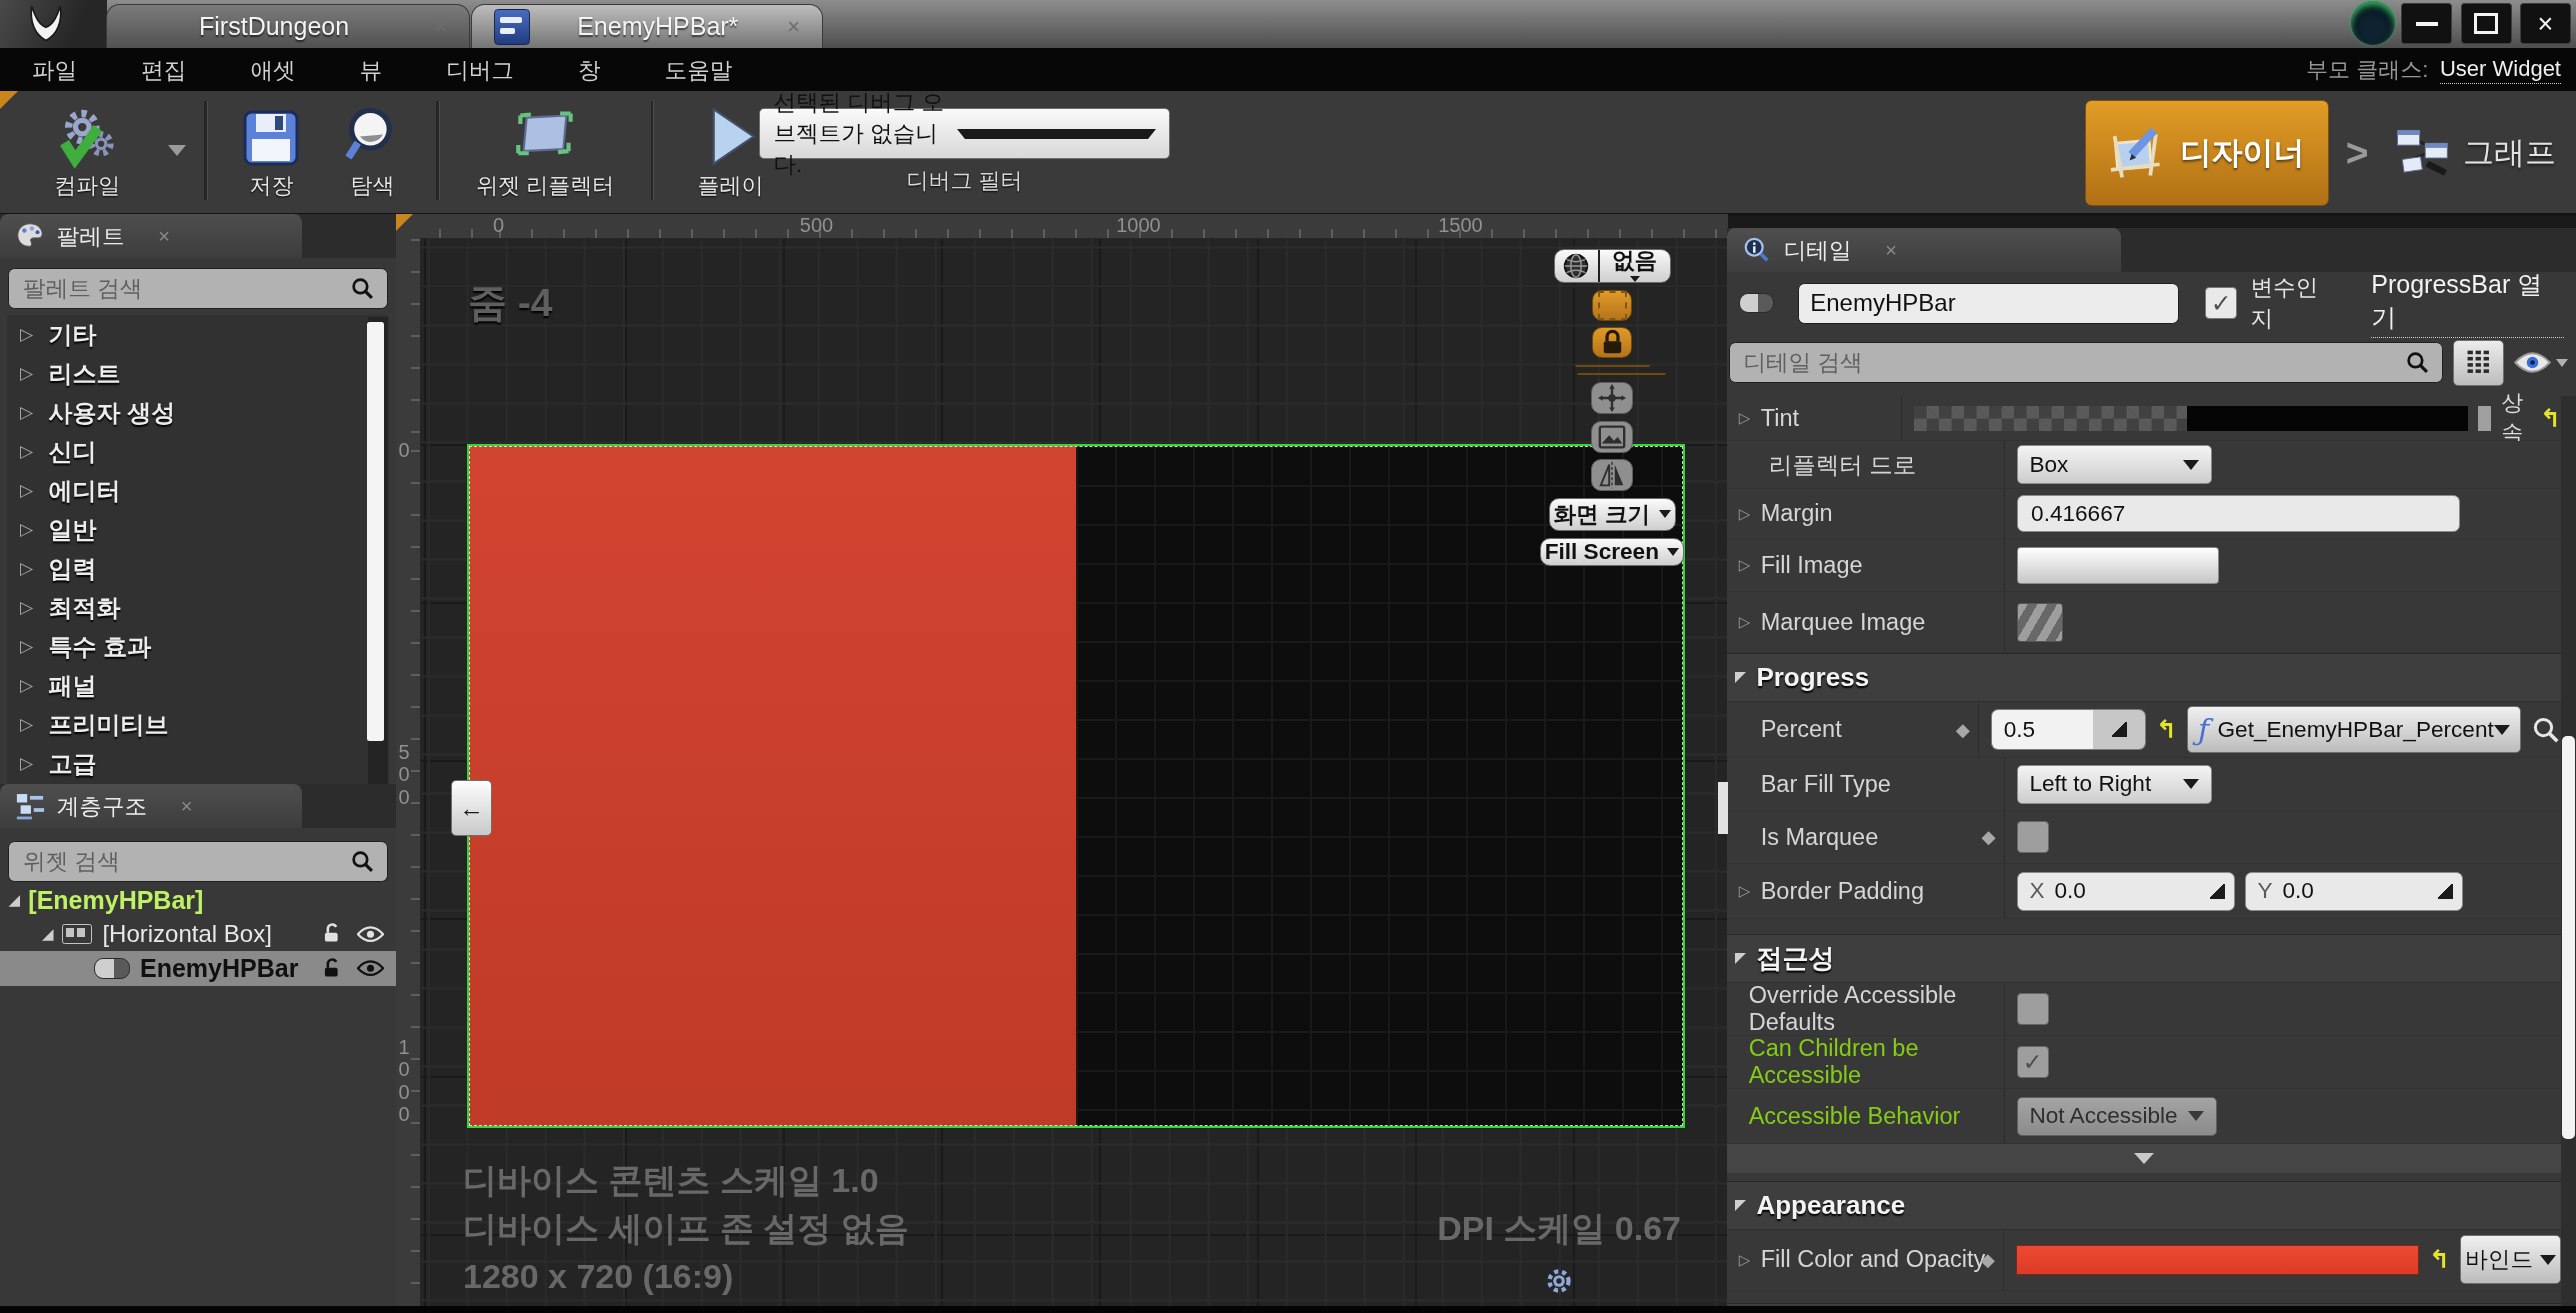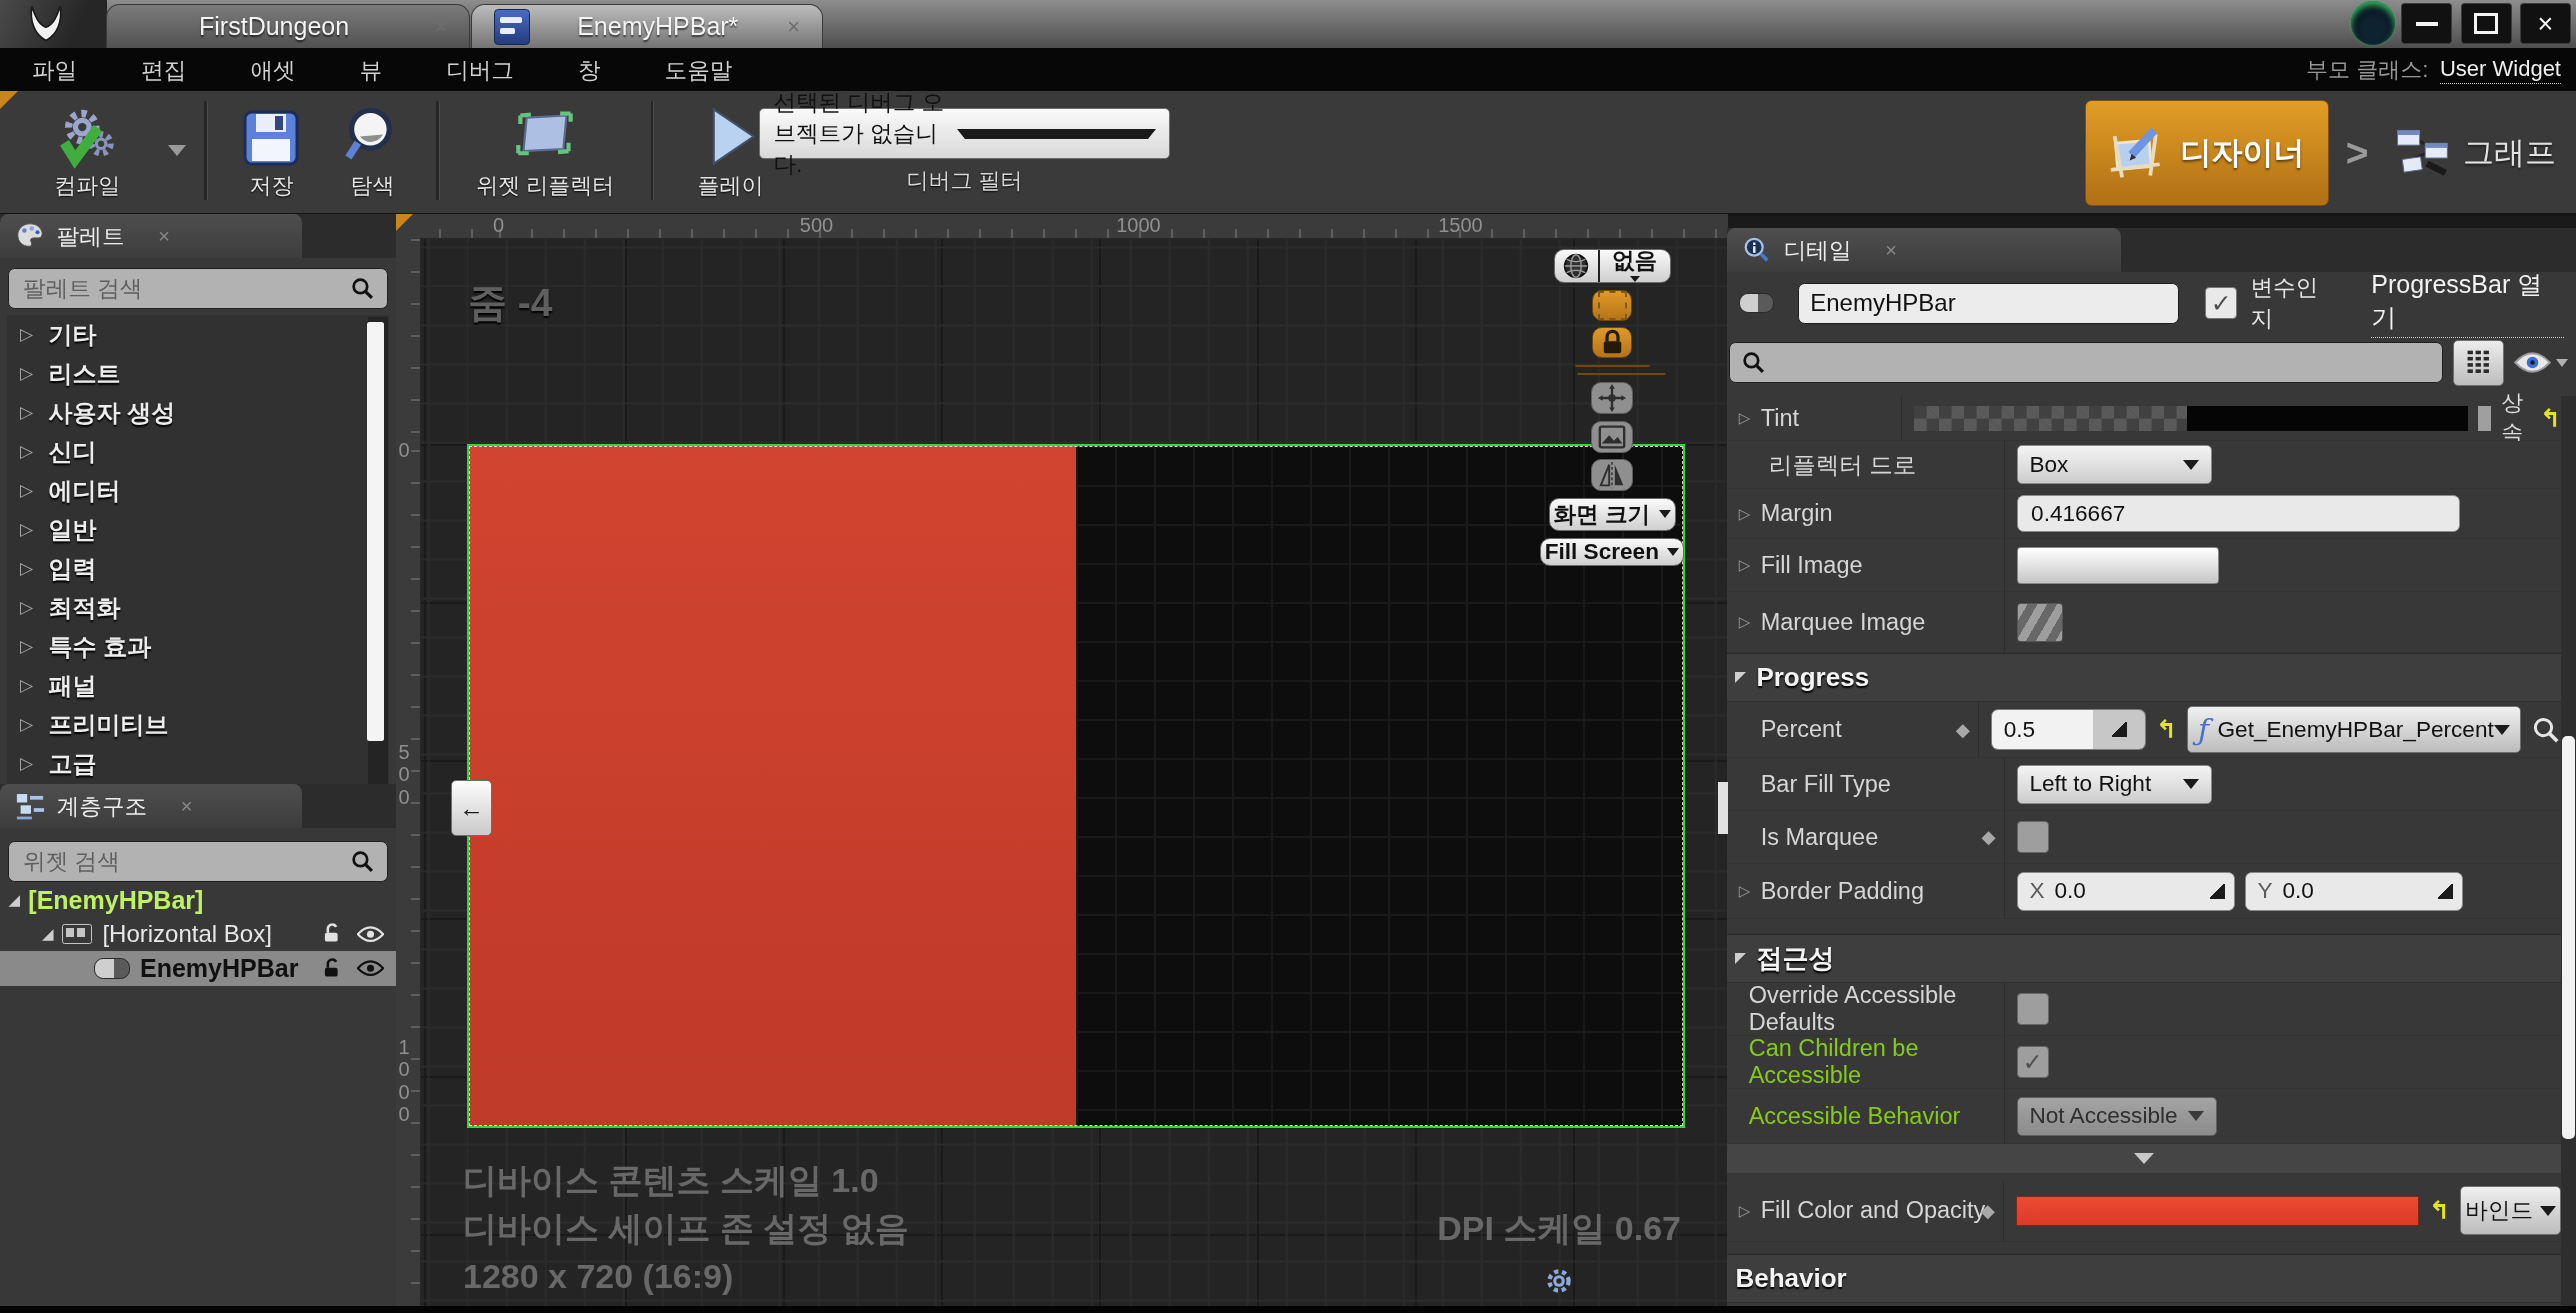--- a/index.html
+++ b/index.html
@@ -669,20 +669,21 @@
       <span style="flex:1;"></span>
       <span class="chk chk-white">
           <span>✓</span>
         </span>
       <span class="isvar-label">변수인지</span>
       <span class="open-link">ProgressBar 열기</span>
     </div>
 
     <div class="det-search-row">
       <div class="searchbox">
+        <input placeholder="디테일 검색" style="">
         <svg width="25" height="25" viewBox="0 0 24 24">
           <circle cx="10" cy="10" r="6.5" fill="none" stroke="#111" stroke-width="2.6"></circle>
           <line x1="15" y1="15" x2="21" y2="21" stroke="#111" stroke-width="3"></line>
         </svg>
       </div>
       <div class="grid-btn">
         <svg width="28.5" height="28.5" viewBox="0 0 32 32">
           <g fill="#2a2a2a">
             <rect x="4" y="3" width="6" height="4"></rect>
               <rect x="13" y="3" width="6" height="4"></rect>
@@ -876,20 +877,24 @@
             <span class="arr-dn" style="border-top-color:#3a3a3a;"></span>
           </div>
         </div>
       </div>
       <div class="expander-strip">
           <span class="e-arr"></span>
         </div>
 
       <div class="gap-row" style="height:8.4px;"></div>
 
+      <div class="sect">
+        <span class="s-arr"></span>
+        <span class="s-label">Appearance</span>
+      </div>
       <div class="prow" style="height:60px;">
         <div class="pcell-label">
             <span class="tri">▷</span>
             <span class="lbl">Fill Color and Opacity</span>
           <span class="diamond">◆</span>
           </div>
         <div class="pcell-val">
           <span class="red-swatch"></span>
           <span class="reset-arr">↰</span>
           <div class="bind-btn">

